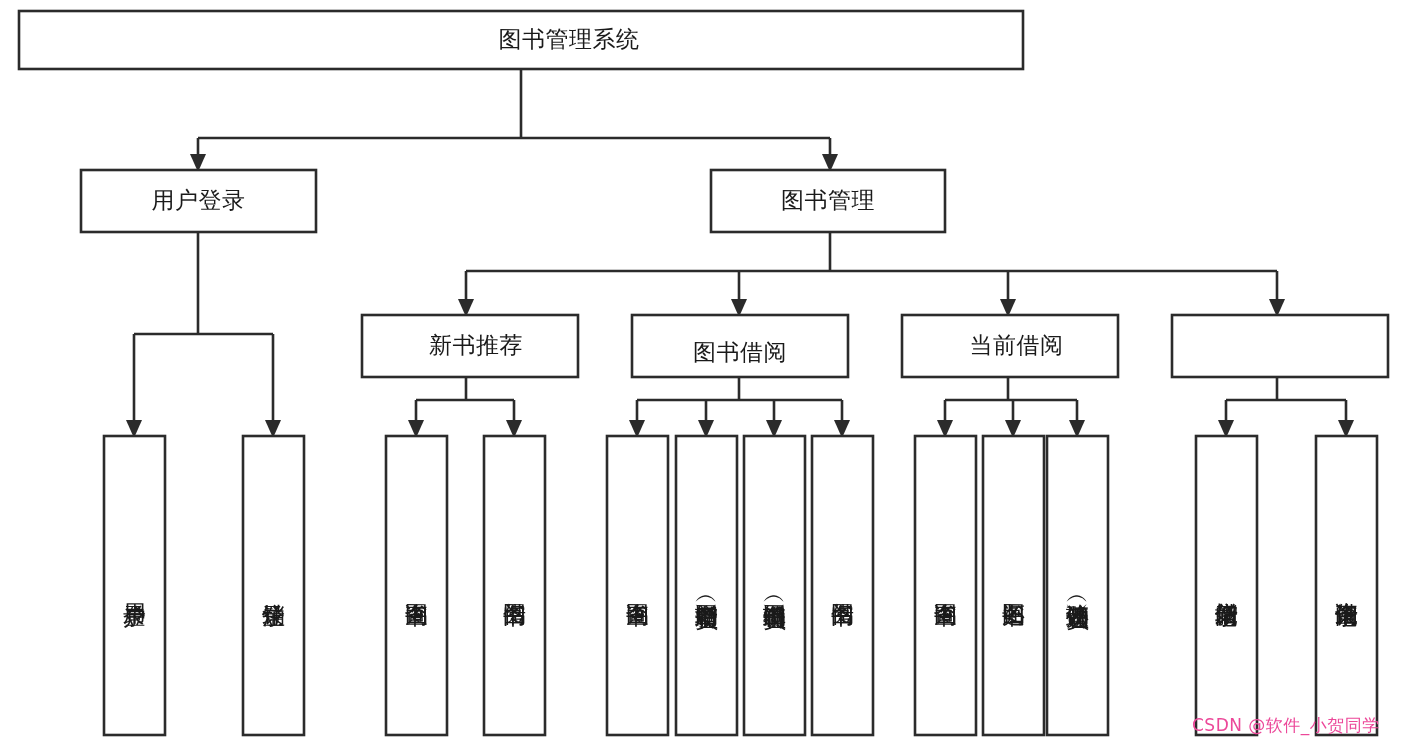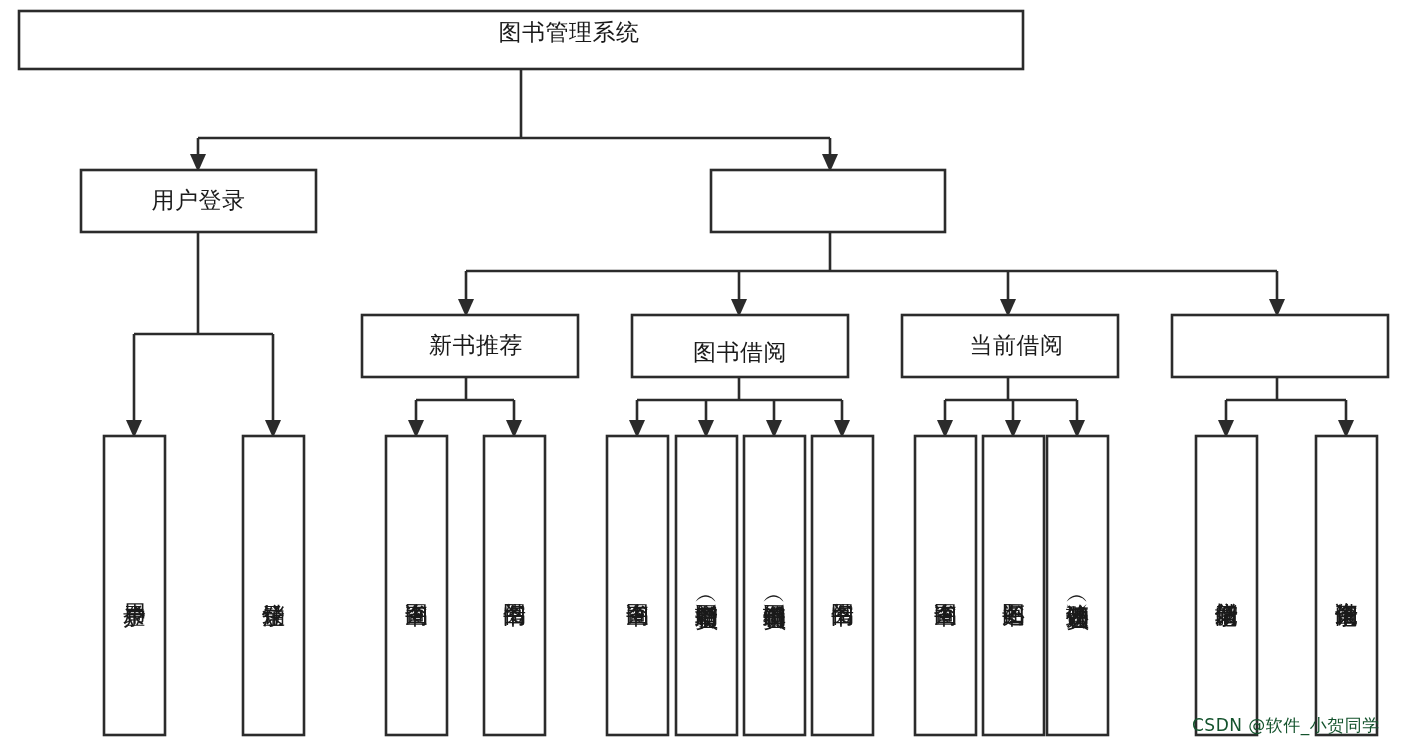--- a/index.html
+++ b/index.html
@@ -68,21 +68,21 @@
     text-orientation: upright;
     -webkit-writing-mode: vertical-rl;
     pointer-events: none;
     overflow: visible;
   }
   #watermark {
     position: absolute;
     left: 1192px;
     top: 714px;
     font-size: 17px;
-    color: #14532d;
+    color: #ec4899;
     letter-spacing: 0.5px;
     white-space: nowrap;
     font-family: "DejaVu Sans", "Liberation Sans", sans-serif;
   }
 </style>
 </head>
 <body>
 
 <div id="diagram-root">
 
@@ -173,24 +173,25 @@
       <rect class="node-box" x="744" y="436" width="61" height="299"></rect>
       <rect class="node-box" x="812" y="436" width="61" height="299"></rect>
       <rect class="node-box" x="915" y="436" width="61" height="299"></rect>
       <rect class="node-box" x="983" y="436" width="61" height="299"></rect>
       <rect class="node-box" x="1047" y="436" width="61" height="299"></rect>
       <rect class="node-box" x="1196" y="436" width="61" height="299"></rect>
       <rect class="node-box" x="1316" y="436" width="61" height="299"></rect>
     </g>
   </svg>
 
-  <div class="node-label-h" style="left:19px; top:4px; width:1100px; height:58px;">图书管理系统</div>
+  <div class="node-label-h" style="left:19px; top:11px; width:1100px; height:58px;">图书管理系统</div>
 
   <div class="node-label-h" style="left:81px; top:170px; width:235px; height:62px;">用户登录</div>
 
+  <div class="node-label-h" style="left:711px; top:170px; width:234px; height:62px;">图书管理</div>
 
   <div class="node-label-h" style="left:362px; top:315px; width:216px; height:62px;padding-left:6px;">新书推荐</div>
 
   <div class="node-label-h" style="left:632px; top:315px; width:216px; height:75px;">图书借阅</div>
 
   <div class="node-label-h" style="left:902px; top:315px; width:229px; height:62px;">当前借阅</div>
 
 
   <div class="node-label-v" style="left:104px; top:436px; width:61px; height:299px;">用户登录</div>
 

